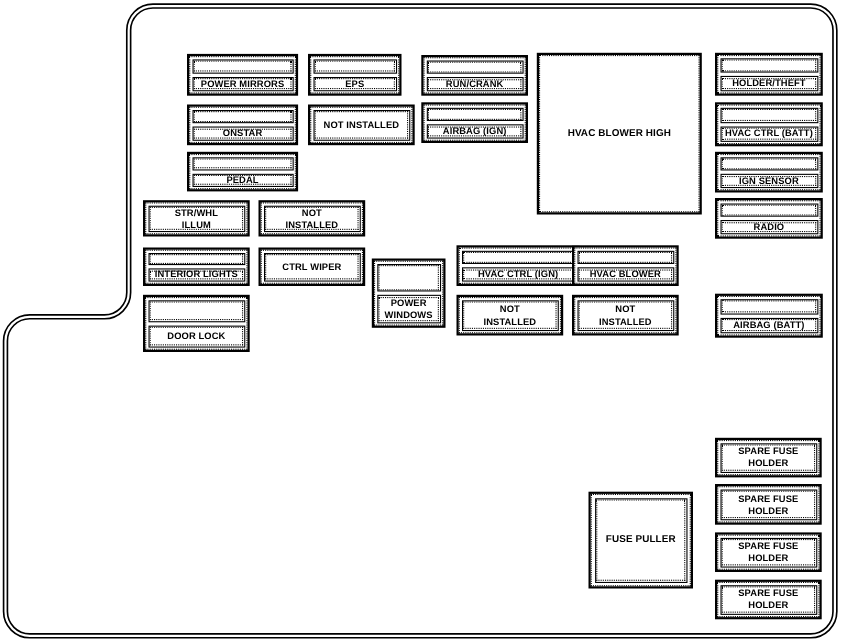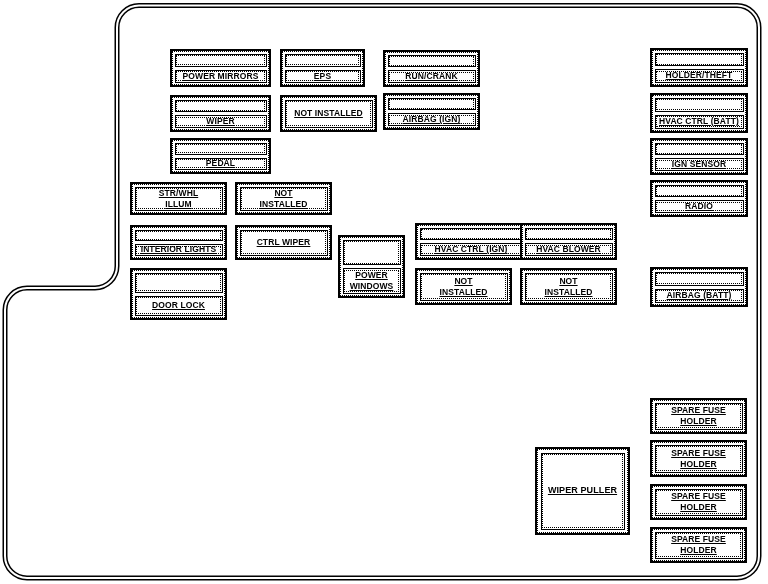--- a/index.html
+++ b/index.html
@@ -46,21 +46,20 @@
     align-items: center;
     justify-content: center;
     text-align: center;
     font-size: 8.5px;
     font-weight: bold;
     line-height: 1.25;
     letter-spacing: 0.1px;
     color: #000;
     white-space: pre-line;
     overflow: hidden;
-    text-decoration: underline;
   }
   .cell::before {
     content: "";
     position: absolute;
     inset: 0.5px;
     border: 1px dotted #000;
     pointer-events: none;
   }
   .cell.plain {
     border: none;
@@ -87,28 +86,31 @@
     <div class="cell">POWER MIRRORS</div>
   </div>
   <div class="fuse" style="left:280px;top:49px;width:85px;height:38px">
     <div class="cell"></div>
     <div class="cell">EPS</div>
   </div>
   <div class="fuse" style="left:383px;top:50px;width:97px;height:37px">
     <div class="cell"></div>
     <div class="cell">RUN/CRANK</div>
   </div>
+  <div class="fuse big" style="left:488px;top:48px;width:150px;height:147px;padding:4px">
+    <div class="cell plain">HVAC BLOWER HIGH</div>
+  </div>
   <div class="fuse" style="left:650px;top:48px;width:98px;height:39px">
     <div class="cell"></div>
     <div class="cell">HOLDER/THEFT</div>
   </div>
 
   <div class="fuse" style="left:170px;top:95px;width:101px;height:37px">
     <div class="cell"></div>
-    <div class="cell">WIPER</div>
+    <div class="cell">ONSTAR</div>
   </div>
   <div class="fuse" style="left:280px;top:95px;width:97px;height:37px">
     <div class="cell">NOT INSTALLED</div>
   </div>
   <div class="fuse" style="left:383px;top:93px;width:97px;height:37px">
     <div class="cell"></div>
     <div class="cell">AIRBAG (IGN)</div>
   </div>
   <div class="fuse" style="left:650px;top:93px;width:98px;height:40px">
     <div class="cell"></div>
@@ -169,21 +171,21 @@
   <div class="fuse" style="left:520px;top:268px;width:97px;height:37px">
     <div class="cell">NOT
 INSTALLED</div>
   </div>
   <div class="fuse" style="left:650px;top:267px;width:98px;height:40px">
     <div class="cell"></div>
     <div class="cell">AIRBAG (BATT)</div>
   </div>
 
   <div class="fuse big" style="left:535px;top:447px;width:95px;height:88px;padding:3.5px">
-    <div class="cell">WIPER PULLER</div>
+    <div class="cell">FUSE PULLER</div>
   </div>
   <div class="fuse" style="left:650px;top:398px;width:97px;height:36px">
     <div class="cell">SPARE FUSE
 HOLDER</div>
   </div>
   <div class="fuse" style="left:650px;top:440px;width:97px;height:37px">
     <div class="cell">SPARE FUSE
 HOLDER</div>
   </div>
   <div class="fuse" style="left:650px;top:484px;width:97px;height:36px">

